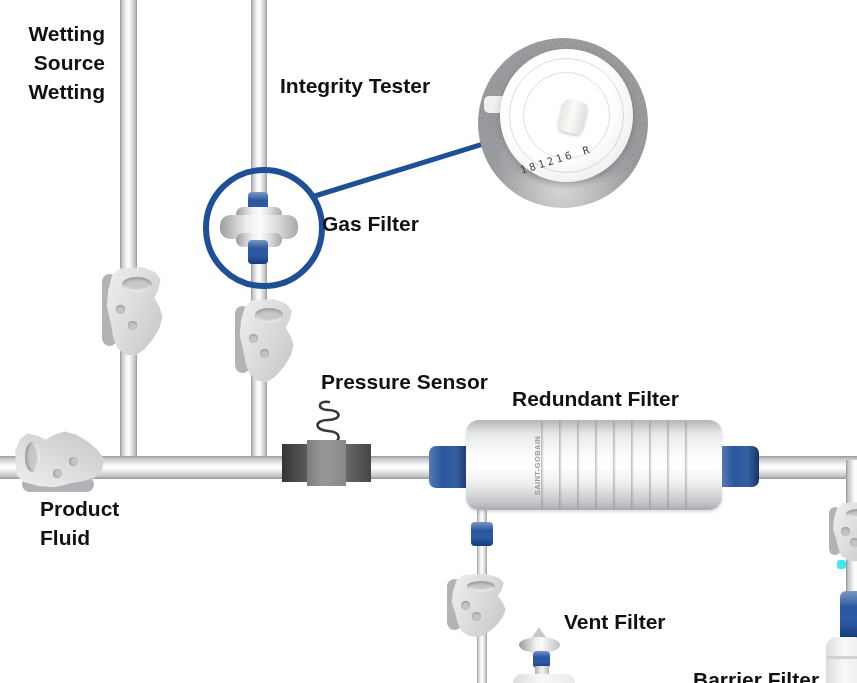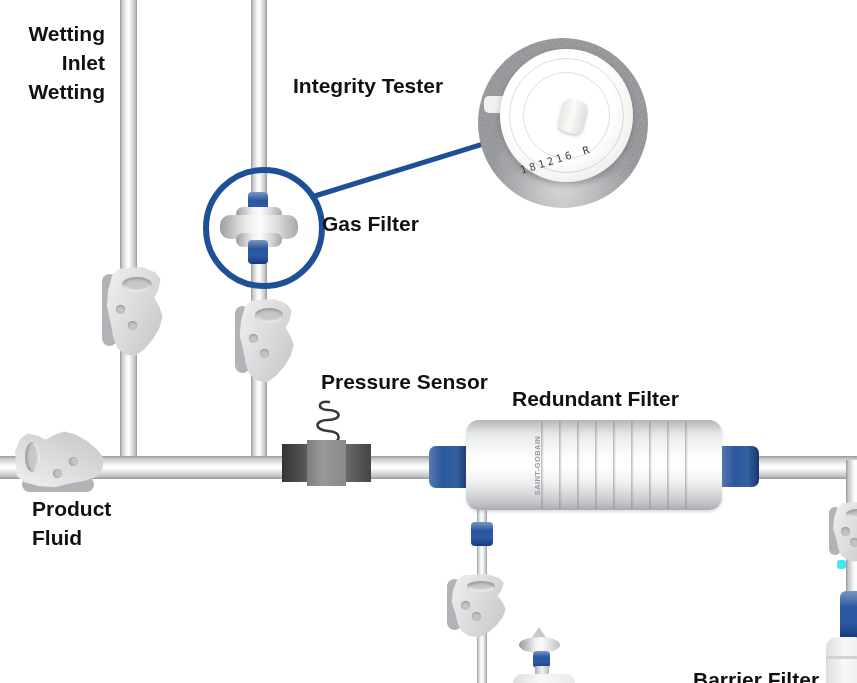--- a/index.html
+++ b/index.html
@@ -165,26 +165,27 @@
   <div class="abs vf-stem" style="left:535px;top:666px;width:14px;height:12px;z-index:3;"></div>
   <div class="abs vessel" style="left:513px;top:674px;width:62px;height:9px;z-index:3;"></div>
 
   <div class="abs cyan-dot" style="left:837px;top:560px;width:9px;height:9px;z-index:4;"></div>
   <div class="abs conn-blue-v" style="left:840px;top:591px;width:26px;height:47px;border-radius:6px 6px 0 0;z-index:3;"></div>
   <div class="abs vessel" style="left:826px;top:637px;width:40px;height:46px;border-radius:11px 11px 0 0;z-index:3;"></div>
   <div class="abs" style="left:826px;top:656px;width:40px;height:3px;background:#d1d2d4;z-index:4;"></div>
 
   <div class="abs lbl right" style="left:8px;top:19px;width:97px;">
     <span>Wetting</span><br>
-    <span>Inlet</span><br>
+    <span>Source</span><br>
     <span>Wetting</span>
   </div>
-  <div class="abs lbl" style="left:293px;top:71px;">Integrity Tester</div>
+  <div class="abs lbl" style="left:280px;top:71px;">Integrity Tester</div>
   <div class="abs lbl" style="left:322px;top:209px;">Gas Filter</div>
   <div class="abs lbl" style="left:321px;top:367px;">Pressure Sensor</div>
   <div class="abs lbl" style="left:512px;top:384px;">Redundant Filter</div>
-  <div class="abs lbl" style="left:32px;top:494px;">
+  <div class="abs lbl" style="left:40px;top:494px;">
     <span>Product</span><br>
     <span>Fluid</span>
   </div>
+  <div class="abs lbl" style="left:564px;top:607px;">Vent Filter</div>
   <div class="abs lbl" style="left:693px;top:665px;">Barrier Filter</div>
 
 </div>
 
 </body></html>

